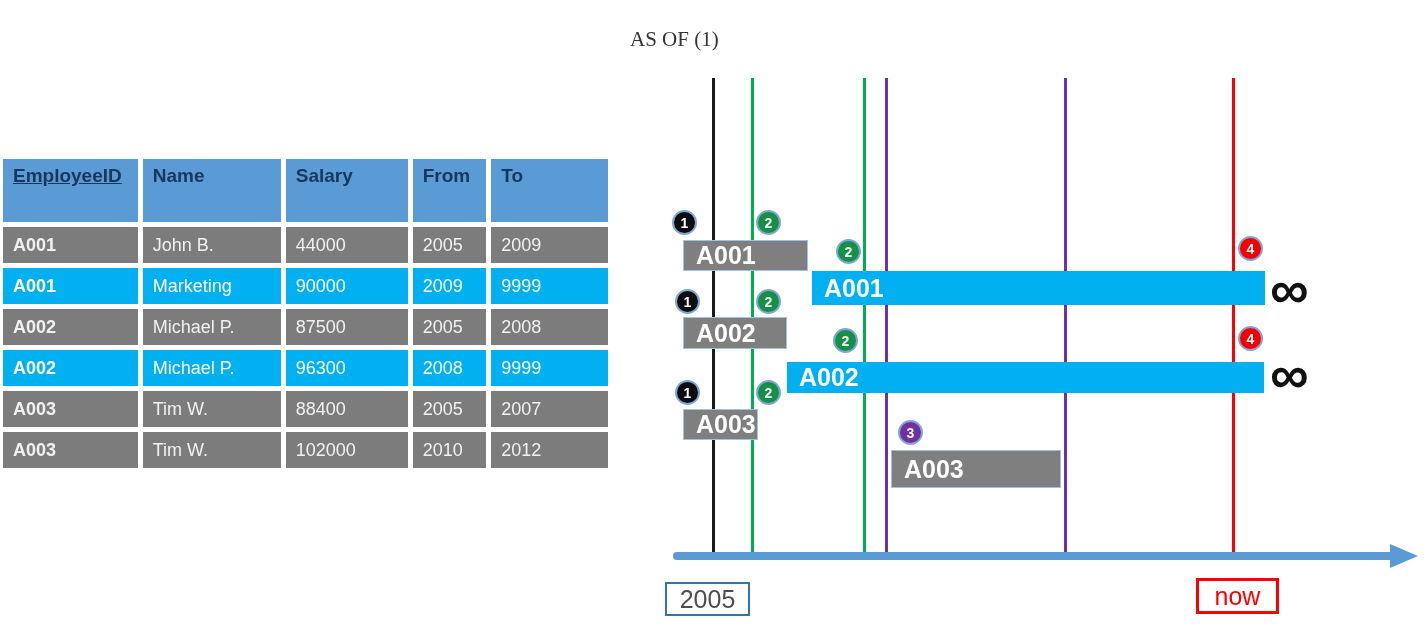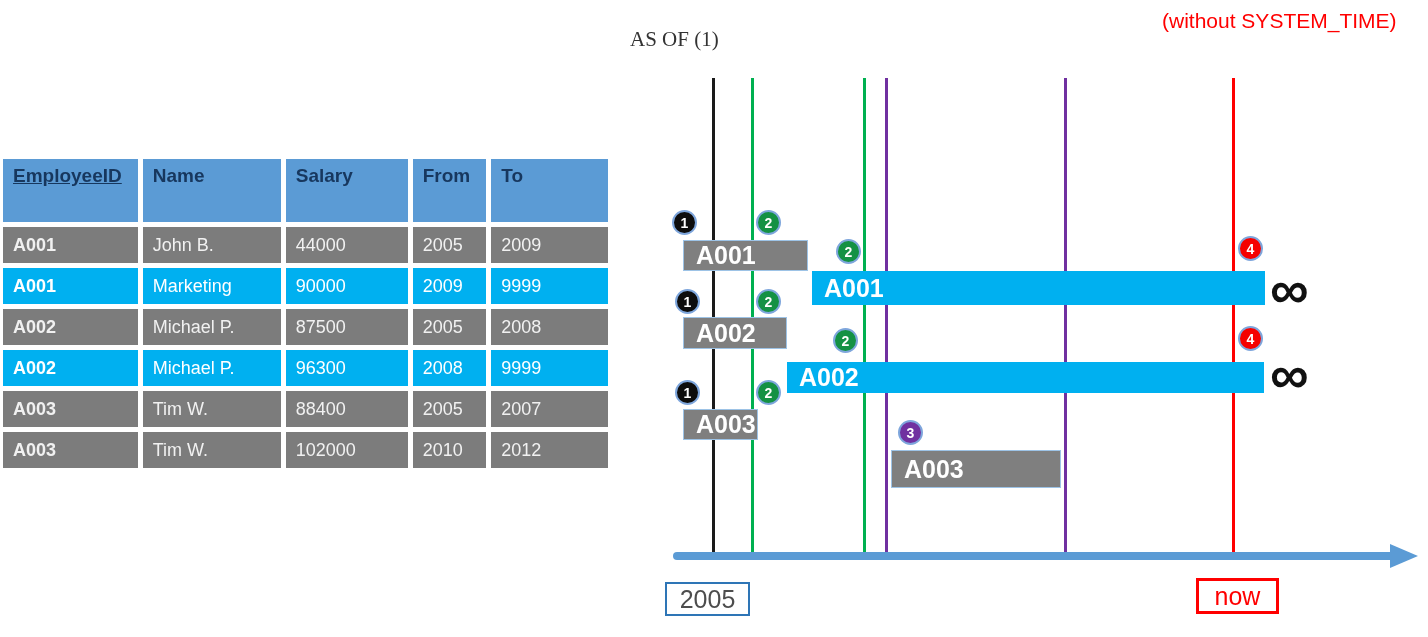--- a/index.html
+++ b/index.html
@@ -118,21 +118,20 @@
         <td>Tim W.</td>
         <td>102000</td>
         <td>2010</td>
         <td>2012</td>
       </tr>
     </tbody>
   </table>
 
   <div class="legend lg-black" style="left:630px;font-family:Liberation Serif, serif;">AS OF (1)</div>
   <div class="legend lg-red" style="left:1162px;">
-    <div>(without SYSTEM_TIME)</div>
   </div>
 
   <div class="vline vl-black" style="left:712px;"></div>
   <div class="vline vl-green" style="left:751px;"></div>
   <div class="vline vl-green" style="left:863px;"></div>
   <div class="vline vl-purple" style="left:885px;"></div>
   <div class="vline vl-purple" style="left:1064px;"></div>
   <div class="vline vl-red" style="left:1232px;"></div>
 
   <div class="bar bar-gray" style="left:683px;top:240px;width:125px;height:31px;">

